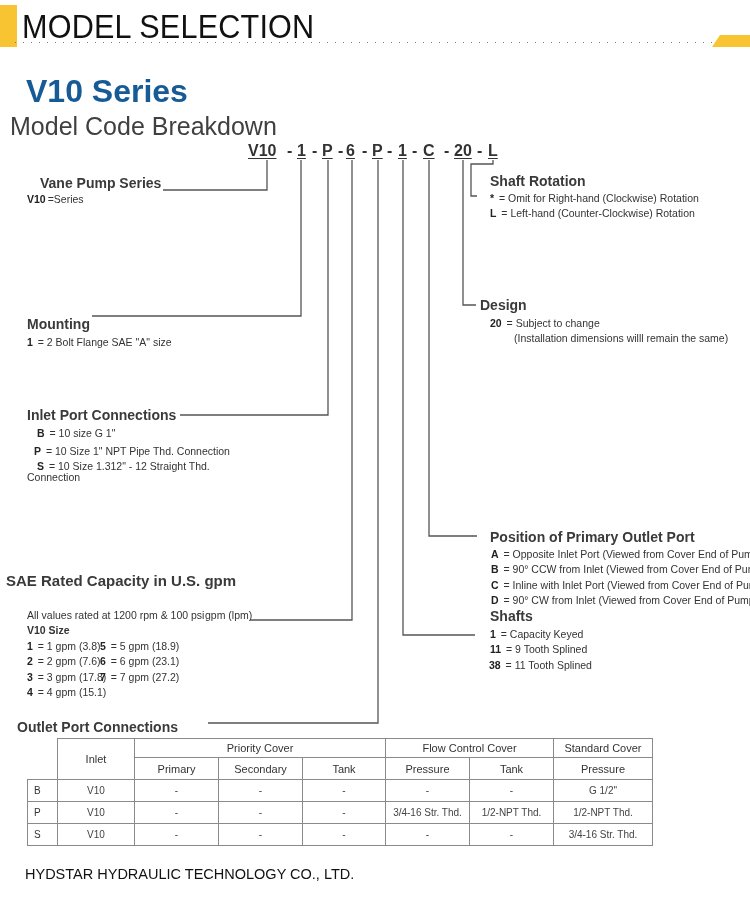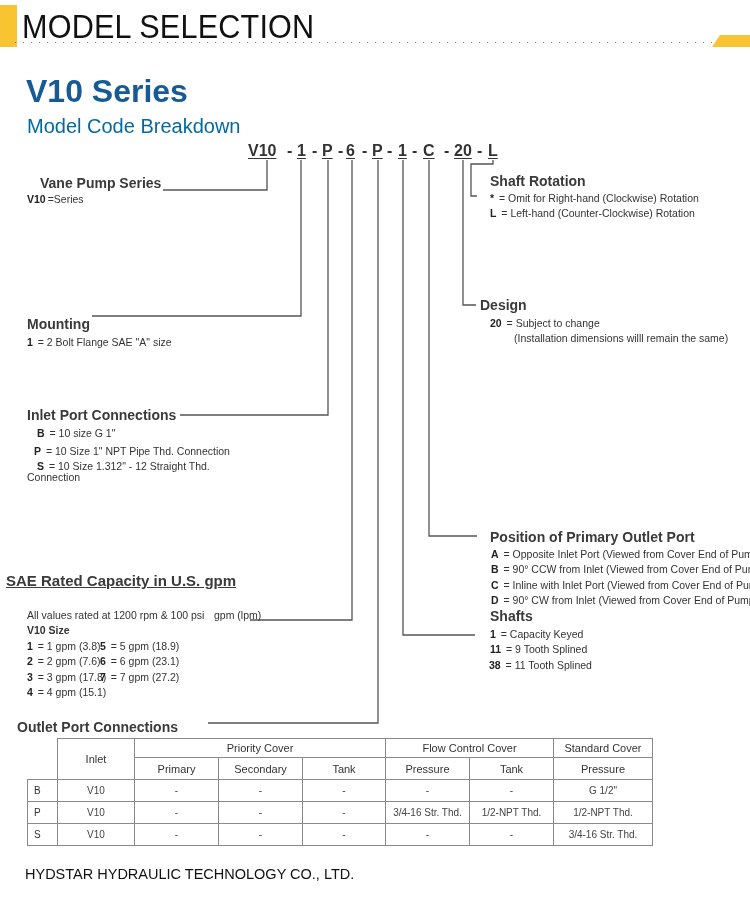--- a/index.html
+++ b/index.html
@@ -10,27 +10,27 @@
   
   .hdr-bar { position:absolute; left:0; top:5px; width:17px; height:42px; background:#f8c432; }
   .hdr-title { position:absolute; left:22px; top:6px; font-size:34px; line-height:40px; color:#111;
                transform:scaleX(0.9); transform-origin:left center; letter-spacing:0.2px; }
   .hdr-dots { position:absolute; left:15px; top:42px; width:697px; height:1px;
               background:repeating-linear-gradient(to right,#777 0 1px,transparent 1px 8px); }
   .hdr-tab { position:absolute; left:712px; top:35px; width:38px; height:12px; background:#f8c432;
              clip-path:polygon(8px 0,100% 0,100% 100%,0 100%); }
 
   .series-title { left:26px; top:72px; font-size:32px; line-height:38px; font-weight:bold; color:#165b96; }
-  .series-sub { left:27px; top:113px; font-size:20px; line-height:26px; color:#0369a1; }
+  .series-sub { left:10px; top:113px; font-size:25px; line-height:26px; color:#404040; }
 
   .code-tok { position:absolute; top:142px; font-size:16px; line-height:18px; font-weight:bold; color:#333; }
   .code-tok.u { text-decoration:underline; text-underline-offset:2px; }
 
   .sec-title { font-size:14px; line-height:16px; font-weight:bold; color:#3a3a3a; }
-  .sec-title.lg { font-size:15px; line-height:18px;text-decoration:underline; }
+  .sec-title.lg { font-size:15px; line-height:18px; }
   .item { font-size:10.5px; line-height:12px; color:#333; }
   .item b { font-weight:bold; color:#222; margin-right:2px; }
 
   svg.lines { position:absolute; left:0; top:0; }
 
   table.outlet { position:absolute; left:27px; top:738px; border-collapse:collapse; table-layout:fixed; }
   table.outlet td, table.outlet th { border:1px solid #8a8a8a; padding:0; text-align:center; color:#444; }
   table.outlet th { font-size:11px; font-weight:normal; color:#333; }
   table.outlet td { font-size:10px; height:21px; }
   table.outlet th.g { height:18px; }
@@ -111,21 +111,21 @@
 <div class="abs item" style="left:491px;top:579px"><b>C</b> <span>= Inline with Inlet Port (Viewed from Cover End of Pump)</span></div>
 <div class="abs item" style="left:491px;top:594px"><b>D</b> <span>= 90° CW from Inlet (Viewed from Cover End of Pump)</span></div>
 
 <div class="abs sec-title" style="left:490px;top:608px">Shafts</div>
 <div class="abs item" style="left:490px;top:628px"><b>1</b> <span>= Capacity Keyed</span></div>
 <div class="abs item" style="left:490px;top:643px"><b>11</b> <span>= 9 Tooth Splined</span></div>
 <div class="abs item" style="left:489px;top:659px"><b>38</b> <span>= 11 Tooth Splined</span></div>
 
 <div class="abs sec-title lg" style="left:6px;top:572px">SAE Rated Capacity in U.S. gpm</div>
 <div class="abs item" style="left:27px;top:609px">All values rated at 1200 rpm &amp; 100 psi</div>
-<div class="abs item" style="left:214px;top:609px">gpm (lpm)</div>
+<div class="abs item" style="left:205px;top:609px">gpm (lpm)</div>
 <div class="abs item" style="left:27px;top:624px;font-weight:bold">V10 Size</div>
 <div class="abs item" style="left:27px;top:640px"><b>1</b> <span>= 1 gpm (3.8)</span></div>
 <div class="abs item" style="left:27px;top:655px"><b>2</b> <span>= 2 gpm (7.6)</span></div>
 <div class="abs item" style="left:27px;top:671px"><b>3</b> <span>= 3 gpm (17.8)</span></div>
 <div class="abs item" style="left:27px;top:686px"><b>4</b> <span>= 4 gpm (15.1)</span></div>
 <div class="abs item" style="left:100px;top:640px"><b>5</b> <span>= 5 gpm (18.9)</span></div>
 <div class="abs item" style="left:100px;top:655px"><b>6</b> <span>= 6 gpm (23.1)</span></div>
 <div class="abs item" style="left:100px;top:671px"><b>7</b> <span>= 7 gpm (27.2)</span></div>
 
 <div class="abs sec-title" style="left:17px;top:719px">Outlet Port Connections</div>

